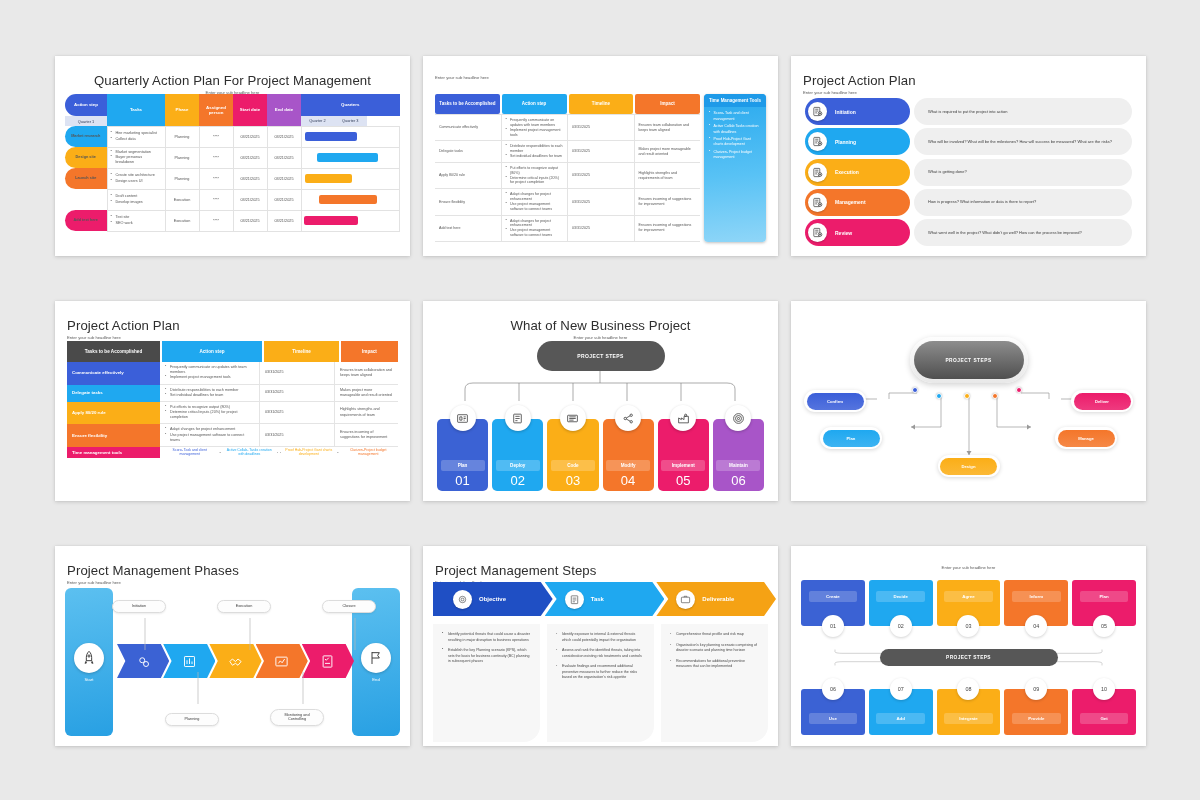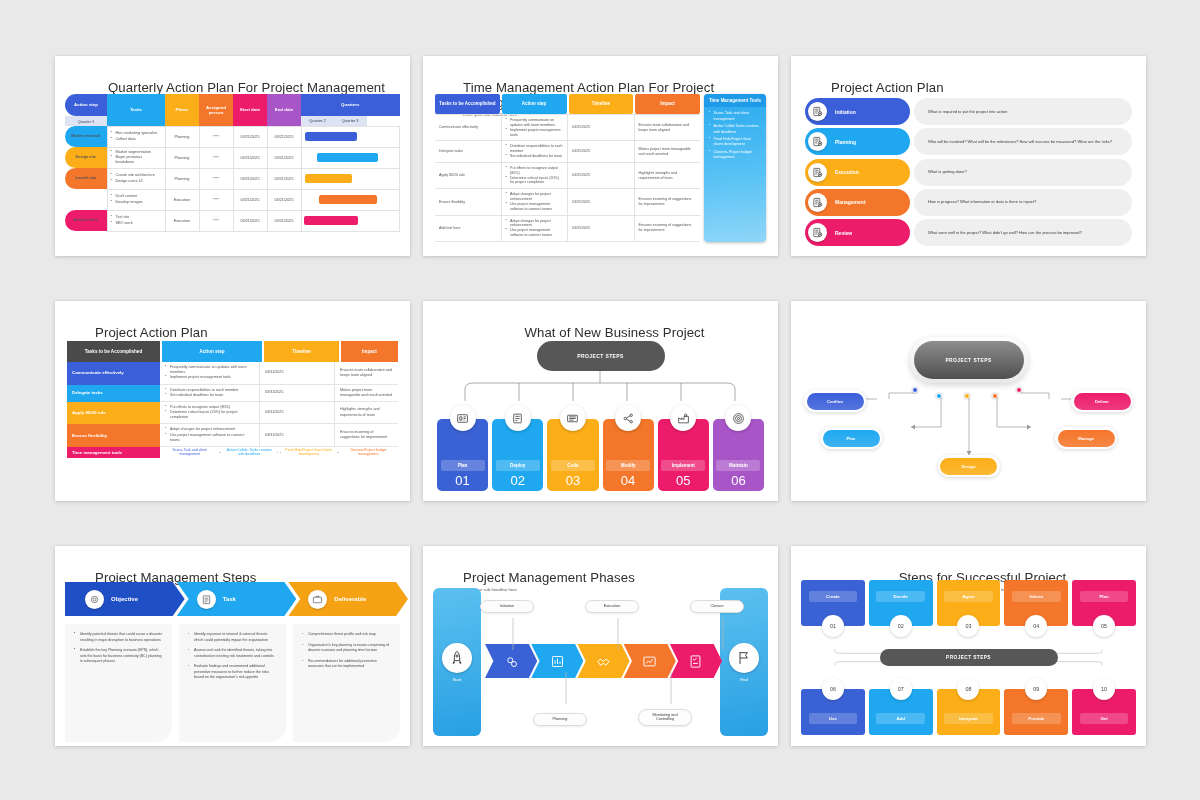--- a/index.html
+++ b/index.html
@@ -24,21 +24,21 @@
     overflow: hidden;
     box-shadow: 0 1px 4px rgba(0,0,0,.16), 0 0 1px rgba(0,0,0,.10);
   }
   .s-title {
     font-size: 13.2px; color: #2e2e2e; font-weight: 400;
     letter-spacing: .1px;
   }
   .s-title.center { text-align: center; }
   .s-sub { font-size: 4.2px; color: #5a5a5a; margin-top: 2px; }
   .s-sub.center { text-align: center; }
-  .pad { padding: 24px 12px 0 12px; margin-left: 28px; }
+  .pad { padding: 17px 12px 0 12px; }
 
   
   .q-wrap { position:absolute; left:10px; top:38px; right:10px; bottom:14px; }
   .q-tbl { width:100%; border-collapse:collapse; table-layout:fixed; }
   .q-tbl td, .q-tbl th { border:.5px solid #e2e2e2; }
   .q-head th {
     color:#fff; font-size:4.4px; font-weight:700; text-align:center;
     height:22px; border:none; line-height:1.15; padding:1px;
   }
   .q-sub th{
@@ -346,21 +346,20 @@
          </div>
               </td>
             </tr>
           </tbody>
       </table>
     </div>
   </div>
 
   <div class="slide">
     <div class="pad">
-      <div class="s-title">Time Management Action Plan For Project Managers</div>
       <div class="s-sub">Enter your sub headline here</div>
     </div>
     <div class="t2">
       <div class="t2-main">
         <div class="t2-head">
           <div style="background:#3b5fd9">Tasks to be Accomplished</div>
           <div style="background:#1fa8f0">Action step</div>
           <div style="background:#fbae17">Timeline</div>
           <div style="background:#f4762a">Impact</div>
         </div>
@@ -700,80 +699,20 @@
           <div class="s6-node" style="right: 5px; top: 55px;">
             <div class="s6-node-in" style="background:linear-gradient(180deg,#ec1c6b,#ec1c6bdd)">Deliver</div>
           </div>
           <div class="s6-dot" style="left: 217px; top: 52px; background: rgb(236, 28, 107);"></div>
         </div>
     </div>
   </div>
 
   <div class="slide">
     <div class="pad">
-      <div class="s-title">Project Management Steps</div>
-      <div class="s-sub">Enter your sub headline here</div>
-    </div>
-    <div class="s8">
-      <div class="s8-arrows" id="s8-arrows">
-          <div class="s8-ar" style="background: rgb(31, 79, 196);">
-            <div class="s8-ico">
-        <svg width="11" height="11" viewBox="0 0 24 24" fill="none" stroke="#555" stroke-width="1.5">
-                <circle cx="12" cy="12" r="7"></circle>
-                <circle cx="12" cy="12" r="3"></circle>
-              </svg>
-            </div>
-      <div class="s8-lbl">Objective</div>
-          </div>
-          <div class="s8-ar" style="background: rgb(31, 168, 240);">
-            <div class="s8-ico">
-        <svg width="11" height="11" viewBox="0 0 24 24" fill="none" stroke="#555" stroke-width="1.5">
-                <rect x="5" y="4" width="14" height="17" rx="1"></rect>
-                <path d="M8 9h8M8 13h8M8 17h5"></path>
-              </svg>
-            </div>
-      <div class="s8-lbl">Task</div>
-          </div>
-          <div class="s8-ar" style="background: rgb(245, 162, 20);">
-            <div class="s8-ico">
-        <svg width="11" height="11" viewBox="0 0 24 24" fill="none" stroke="#555" stroke-width="1.5">
-                <rect x="3" y="7" width="18" height="12" rx="1.5"></rect>
-                <path d="M9 7V5h6v2"></path>
-              </svg>
-            </div>
-      <div class="s8-lbl">Deliverable</div>
-          </div>
-        </div>
-      <div class="s8-cols" id="s8-cols">
-          <div class="s8-col">
-            <ul>
-              <li>Identify potential threats that could cause a disaster resulting in major disruption to business operations</li>
-              <li>Establish the key Planning scenario (KPS), which sets the basis for business continuity (BC) planning in subsequent phases</li>
-            </ul>
-          </div>
-          <div class="s8-col dash">
-            <ul>
-              <li>Identify exposure to internal &amp; external threats which could potentially impact the organisation</li>
-              <li>Assess and rank the identified threats, taking into consideration existing risk treatments and controls</li>
-              <li>Evaluate findings and recommend additional preventive measures to further reduce the risks based on the organisation's risk appetite</li>
-            </ul>
-          </div>
-          <div class="s8-col dash">
-            <ul>
-              <li>Comprehensive threat profile and risk map</li>
-              <li>Organisation's key planning scenario comprising of disaster scenario and planning time horizon</li>
-              <li>Recommendations for additional preventive measures that can be implemented</li>
-            </ul>
-          </div>
-        </div>
-    </div>
-  </div>
-
-  <div class="slide">
-    <div class="pad">
       <div class="s-title">Project Management Phases</div>
       <div class="s-sub">Enter your sub headline here</div>
     </div>
     <div class="s7">
       <div class="s7-end l">
         <div class="s7-circle">
           <svg width="16" height="16" viewBox="0 0 24 24" fill="none" stroke="#333" stroke-width="1.4">
             <path d="M12 2c2.8 2.6 4 6 4 9.5L16 16H8l0-4.5C8 8 9.2 4.6 12 2z"></path>
             <circle cx="12" cy="9" r="1.6"></circle>
               <path d="M8 16l-2 4 3-1.2M16 16l2 4-3-1.2"></path>
@@ -828,21 +767,80 @@
           <div class="s7-bub" style="left: 257px; top: 16px; width: 54px;">Closure</div>
         </div>
       <svg style="position:absolute;inset:0;width:100%;height:100%;pointer-events:none" viewBox="0 0 335 154" preserveAspectRatio="none">
         <path d="M80 34 L80 66 M133 88 L133 120 M185 34 L185 66 M238 88 L238 120 M290 34 L290 66" stroke="#b8b8b8" stroke-width=".7" fill="none"></path>
       </svg>
     </div>
   </div>
 
   <div class="slide">
     <div class="pad">
-      <div class="s-title center">Steps for Successful Project</div>
+      <div class="s-title">Project Management Steps</div>
+      <div class="s-sub">Enter your sub headline here</div>
+    </div>
+    <div class="s8">
+      <div class="s8-arrows" id="s8-arrows">
+          <div class="s8-ar" style="background: rgb(31, 79, 196);">
+            <div class="s8-ico">
+        <svg width="11" height="11" viewBox="0 0 24 24" fill="none" stroke="#555" stroke-width="1.5">
+                <circle cx="12" cy="12" r="7"></circle>
+                <circle cx="12" cy="12" r="3"></circle>
+              </svg>
+            </div>
+      <div class="s8-lbl">Objective</div>
+          </div>
+          <div class="s8-ar" style="background: rgb(31, 168, 240);">
+            <div class="s8-ico">
+        <svg width="11" height="11" viewBox="0 0 24 24" fill="none" stroke="#555" stroke-width="1.5">
+                <rect x="5" y="4" width="14" height="17" rx="1"></rect>
+                <path d="M8 9h8M8 13h8M8 17h5"></path>
+              </svg>
+            </div>
+      <div class="s8-lbl">Task</div>
+          </div>
+          <div class="s8-ar" style="background: rgb(245, 162, 20);">
+            <div class="s8-ico">
+        <svg width="11" height="11" viewBox="0 0 24 24" fill="none" stroke="#555" stroke-width="1.5">
+                <rect x="3" y="7" width="18" height="12" rx="1.5"></rect>
+                <path d="M9 7V5h6v2"></path>
+              </svg>
+            </div>
+      <div class="s8-lbl">Deliverable</div>
+          </div>
+        </div>
+      <div class="s8-cols" id="s8-cols">
+          <div class="s8-col">
+            <ul>
+              <li>Identify potential threats that could cause a disaster resulting in major disruption to business operations</li>
+              <li>Establish the key Planning scenario (KPS), which sets the basis for business continuity (BC) planning in subsequent phases</li>
+            </ul>
+          </div>
+          <div class="s8-col dash">
+            <ul>
+              <li>Identify exposure to internal &amp; external threats which could potentially impact the organisation</li>
+              <li>Assess and rank the identified threats, taking into consideration existing risk treatments and controls</li>
+              <li>Evaluate findings and recommend additional preventive measures to further reduce the risks based on the organisation's risk appetite</li>
+            </ul>
+          </div>
+          <div class="s8-col dash">
+            <ul>
+              <li>Comprehensive threat profile and risk map</li>
+              <li>Organisation's key planning scenario comprising of disaster scenario and planning time horizon</li>
+              <li>Recommendations for additional preventive measures that can be implemented</li>
+            </ul>
+          </div>
+        </div>
+    </div>
+  </div>
+
+  <div class="slide">
+    <div class="pad">
       <div class="s-sub center">Enter your sub headline here</div>
     </div>
     <div class="s9">
       <div class="s9-row" id="s9-top">
           <div class="s9-card" style="background: rgb(59, 98, 212);">
             <div class="s9-name">Create</div>
       <div class="s9-num b">01</div>
           </div>
           <div class="s9-card" style="background: rgb(31, 168, 240);">
             <div class="s9-name">Decide</div>

